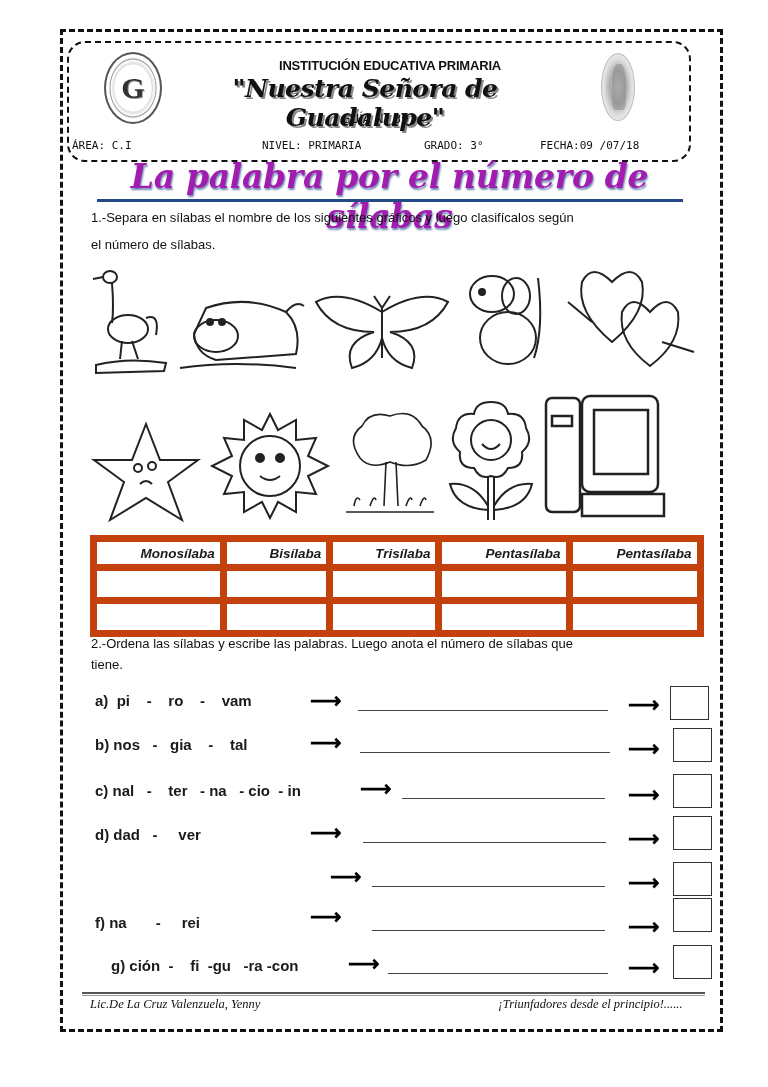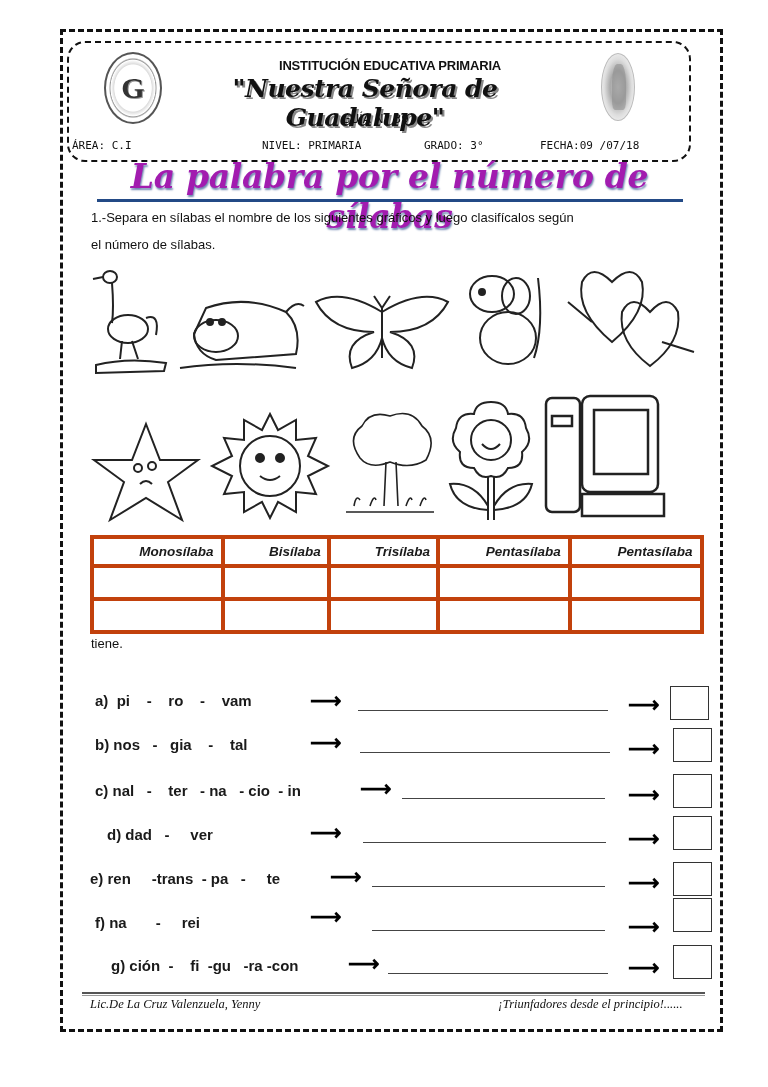--- a/index.html
+++ b/index.html
@@ -62,21 +62,21 @@
     position: absolute; left: 91px; font-family: "Liberation Sans", sans-serif; font-size: 13px;
     line-height: 27px; color: #111; width: 610px;
   }
   .pic { position: absolute; }
   .pic svg { width: 100%; height: 100%; }
 
   table.classify {
     position: absolute; left: 90px; top: 535px; width: 614px; border-collapse: collapse;
   }
   table.classify th, table.classify td {
-    border: 4px solid #c2410c; height: 33px; padding-left: 38px;
+    border: 7px solid #c2410c; height: 33px; padding-left: 38px;
   }
   table.classify th {
     font-style: italic; font-weight: bold; font-size: 13.5px; height: 29px; color: #1b1b1b;
   }
   .ex-row { position: absolute; left: 95px; width: 620px; height: 36px; }
   .ex-row .syl {
     position: absolute; top: 4px; font-weight: bold; font-size: 15px; white-space: pre; color: #1a1a1a;
   }
   .arrow {
     position: absolute; font-size: 22px; font-weight: bold; line-height: 1; color: #000;
@@ -234,20 +234,21 @@
       <td></td>
         <td></td>
         <td></td>
         <td></td>
         <td></td>
     </tr>
   </tbody>
 </table>
 
 <div class="instruction" style="top:633px;line-height:21px">
+  <div>2.-Ordena las sílabas y escribe las palabras. Luego anota el número de sílabas que</div>
   <div>tiene.</div>
 </div>
 
 <div class="ex-row" style="top:688px">
   <span class="syl" style="left:0">a)  pi    -    ro    -    vam</span>
   <span class="arrow" style="left:215px;top:2px">⟶</span>
   <span class="ans-line" style="left:263px;top:22px;width:250px"></span>
   <span class="arrow" style="left:533px;top:6px">⟶</span>
   <span class="ans-box" style="left:575px;top:-2px"></span>
 </div>
@@ -259,28 +260,27 @@
   <span class="ans-box" style="left:578px;top:-4px"></span>
 </div>
 <div class="ex-row" style="top:778px">
   <span class="syl" style="left:0">c) nal   -    ter   - na   - cio  - in</span>
   <span class="arrow" style="left:265px;top:0">⟶</span>
   <span class="ans-line" style="left:307px;top:20px;width:203px"></span>
   <span class="arrow" style="left:533px;top:6px">⟶</span>
   <span class="ans-box" style="left:578px;top:-4px"></span>
 </div>
 <div class="ex-row" style="top:822px">
-  <span class="syl" style="left:12px">d) dad   -     ver</span>
+  <span class="syl" style="left:0">d) dad   -     ver</span>
   <span class="arrow" style="left:215px;top:0">⟶</span>
   <span class="ans-line" style="left:268px;top:20px;width:243px"></span>
   <span class="arrow" style="left:533px;top:6px">⟶</span>
   <span class="ans-box" style="left:578px;top:-6px"></span>
 </div>
 <div class="ex-row" style="top:866px">
-  <span class="syl" style="left:-5px">e) ren     -trans  - pa   -     te</span>
   <span class="arrow" style="left:235px;top:0">⟶</span>
   <span class="ans-line" style="left:277px;top:20px;width:233px"></span>
   <span class="arrow" style="left:533px;top:6px">⟶</span>
   <span class="ans-box" style="left:578px;top:-4px"></span>
 </div>
 <div class="ex-row" style="top:910px">
   <span class="syl" style="left:0">f) na       -     rei</span>
   <span class="arrow" style="left:215px;top:-4px">⟶</span>
   <span class="ans-line" style="left:277px;top:20px;width:233px"></span>
   <span class="arrow" style="left:533px;top:6px">⟶</span>

